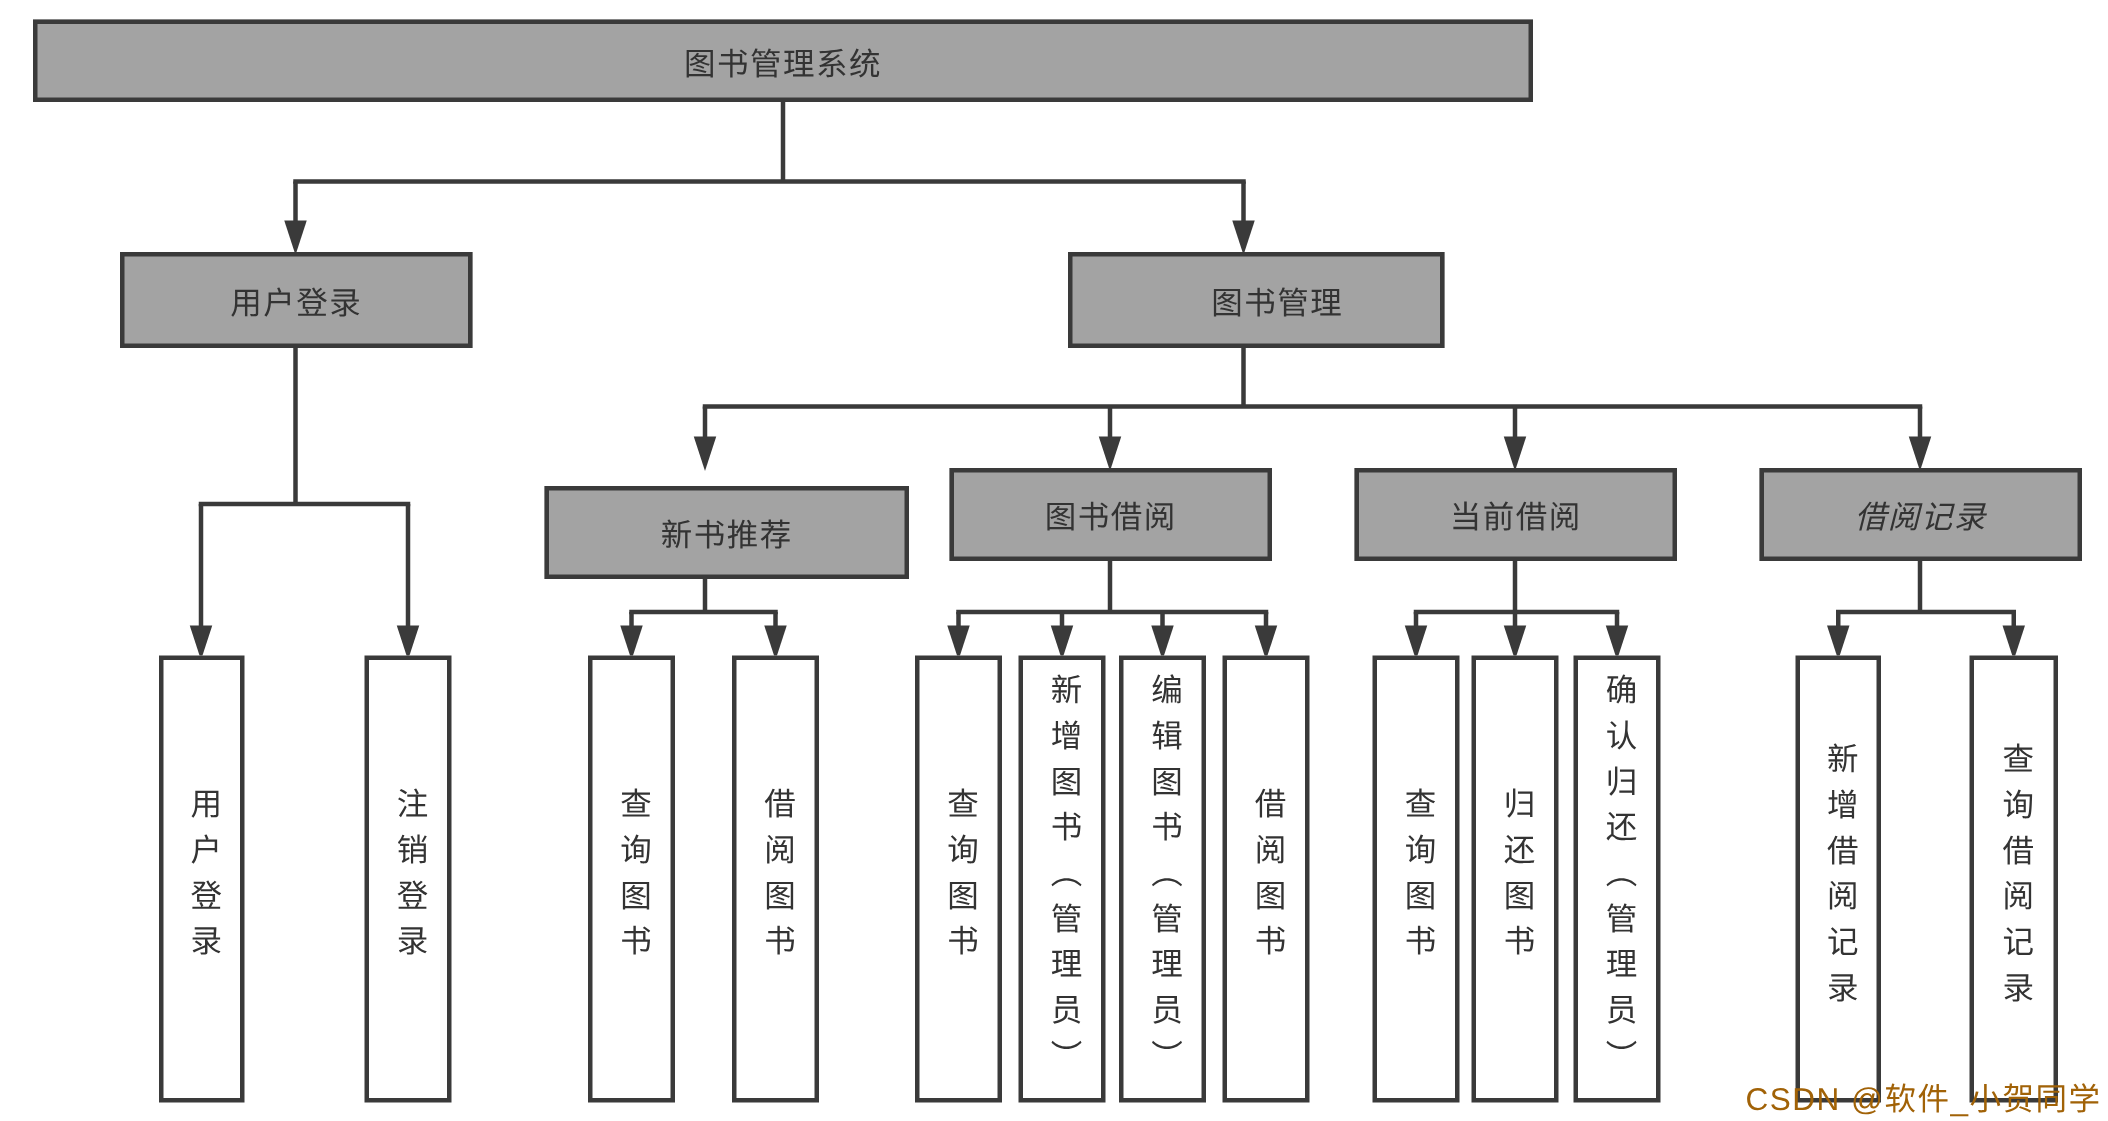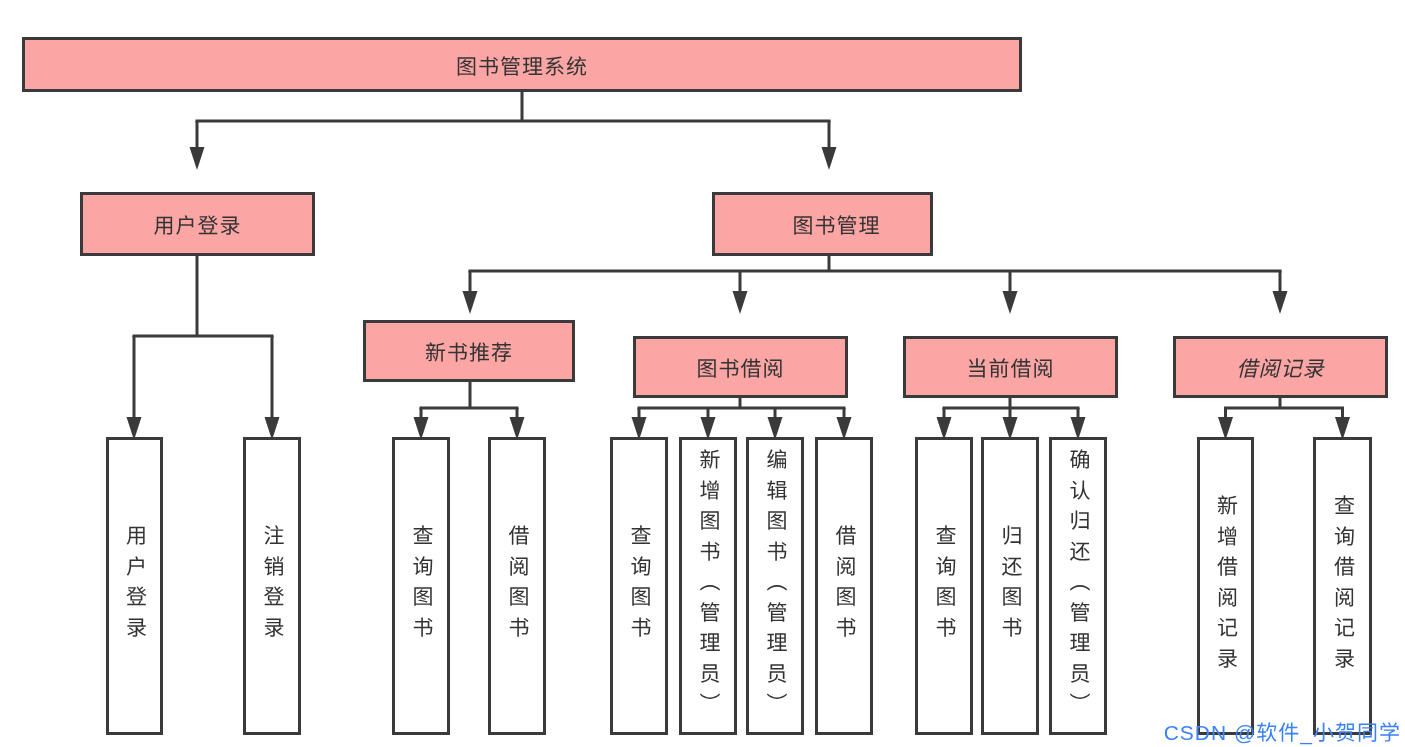--- a/index.html
+++ b/index.html
@@ -19,28 +19,27 @@
     position: absolute;
     left: 0;
     top: 0;
     width: 1405px;
     height: 747px;
   }
   .hbox {
     position: absolute;
     box-sizing: border-box;
     border: 3px solid #3a3a3a;
-    background: #fca5a5;
+    background: #a3a3a3;
     display: flex;
     align-items: center;
     justify-content: center;
     font-size: 21px;
     letter-spacing: 1px;
     color: #333333;
-    margin-top: 24px;
   }
   .vbox {
     position: absolute;
     top: 437px;
     height: 298px;
     box-sizing: border-box;
     border: 3px solid #3a3a3a;
     background: #ffffff;
     display: flex;
     align-items: center;
@@ -53,21 +52,21 @@
     letter-spacing: 0.45em;
     color: #333333;
     white-space: nowrap;
   }
   .watermark {
     position: absolute;
     right: 4px;
     bottom: 1px;
     font-size: 21px;
     letter-spacing: 1px;
-    color: #3b82f6;
+    color: #a16207;
   }
 </style>
 </head>
 <body>
 
 <div class="canvas">
 
   <svg class="connectors" viewBox="0 0 1405 747" xmlns="http://www.w3.org/2000/svg">
     <g stroke="#3a3a3a" stroke-width="3" fill="#3a3a3a">
 
@@ -142,23 +141,23 @@
         <line x1="1342.5" y1="408" x2="1342.5" y2="420"></line>
         <polygon points="1218,417 1233,417 1225.5,440" stroke="none"></polygon>
         <polygon points="1335,417 1350,417 1342.5,440" stroke="none"></polygon>
       </g>
     </g>
   </svg>
 
   <div class="hbox" style="left:22px; top:13px; width:1000px; height:55px;">图书管理系统</div>
 
   <div class="hbox" style="left:80px; top:168px; width:235px; height:64px;">用户登录</div>
-  <div class="hbox" style="left:712px; top:168px; width:221px; height:64px;padding-left:28px;">图书管理</div>
-
-  <div class="hbox" style="left:363px; top:296px; width:212px; height:62px;">新书推荐</div>
+  <div class="hbox" style="left:712px; top:168px; width:251px; height:64px;padding-left:28px;">图书管理</div>
+
+  <div class="hbox" style="left:363px; top:324px; width:243px; height:62px;">新书推荐</div>
   <div class="hbox" style="left:903px; top:312px; width:215px; height:62px;">当前借阅</div>
   <div class="hbox" style="left:633px; top:312px; width:215px; height:62px;">图书借阅</div>
   <div class="hbox" style="left:1173px; top:312px; width:215px; height:62px;font-style:italic;">借阅记录</div>
 
   <div class="vbox" style="left:106px; width:57px;">
     <span class="vtext">用户登录</span>
   </div>
   <div class="vbox" style="left:243px; width:58px;">
     <span class="vtext">注销登录</span>
   </div>

